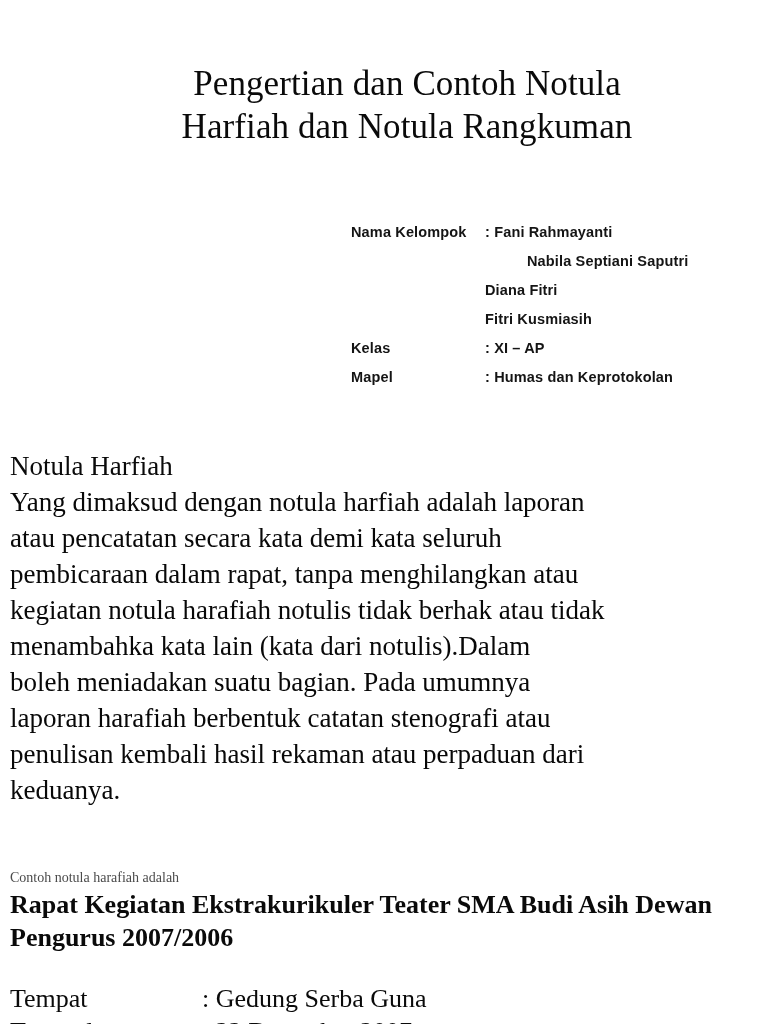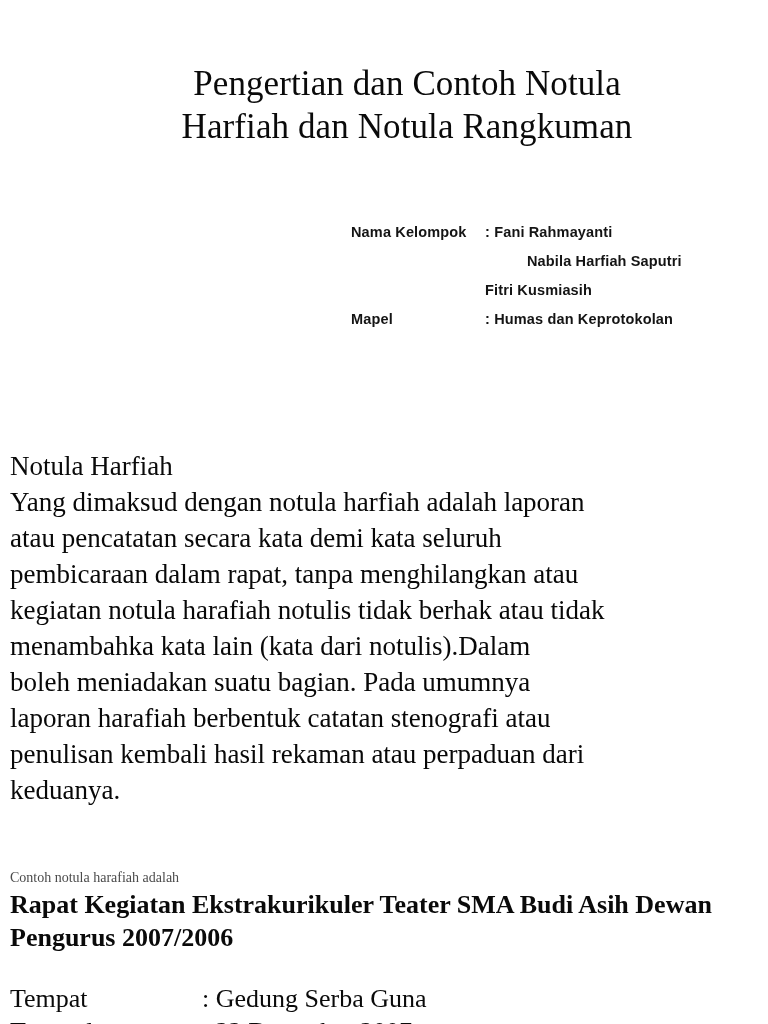--- a/index.html
+++ b/index.html
@@ -158,28 +158,34 @@
     <div class="title-line">Harfiah dan Notula Rangkuman</div>
   </div>
 
   <div class="meta-block">
 
     <div class="meta-row">
       <span class="meta-label">Nama Kelompok</span><span class="meta-value">: Fani Rahmayanti</span>
     </div>
 
     <div class="meta-row indent">
-      <span class="meta-label"></span><span class="meta-value">Nabila Harfiah Saputri</span>
-    </div>
-
+      <span class="meta-label"></span><span class="meta-value">Nabila Septiani Saputri</span>
+    </div>
+
+    <div class="meta-row">
+      <span class="meta-label"></span><span class="meta-value">Diana Fitri</span>
+    </div>
 
     <div class="meta-row">
       <span class="meta-label"></span><span class="meta-value">Fitri Kusmiasih</span>
     </div>
 
+    <div class="meta-row">
+      <span class="meta-label">Kelas</span><span class="meta-value">: XI – AP</span>
+    </div>
 
     <div class="meta-row">
       <span class="meta-label">Mapel</span><span class="meta-value">: Humas dan Keprotokolan</span>
     </div>
 
   </div>
 
   <div class="section">
     <div class="section-heading">Notula Harfiah</div>
     <div class="body-line">Yang dimaksud dengan notula harfiah adalah laporan</div>

